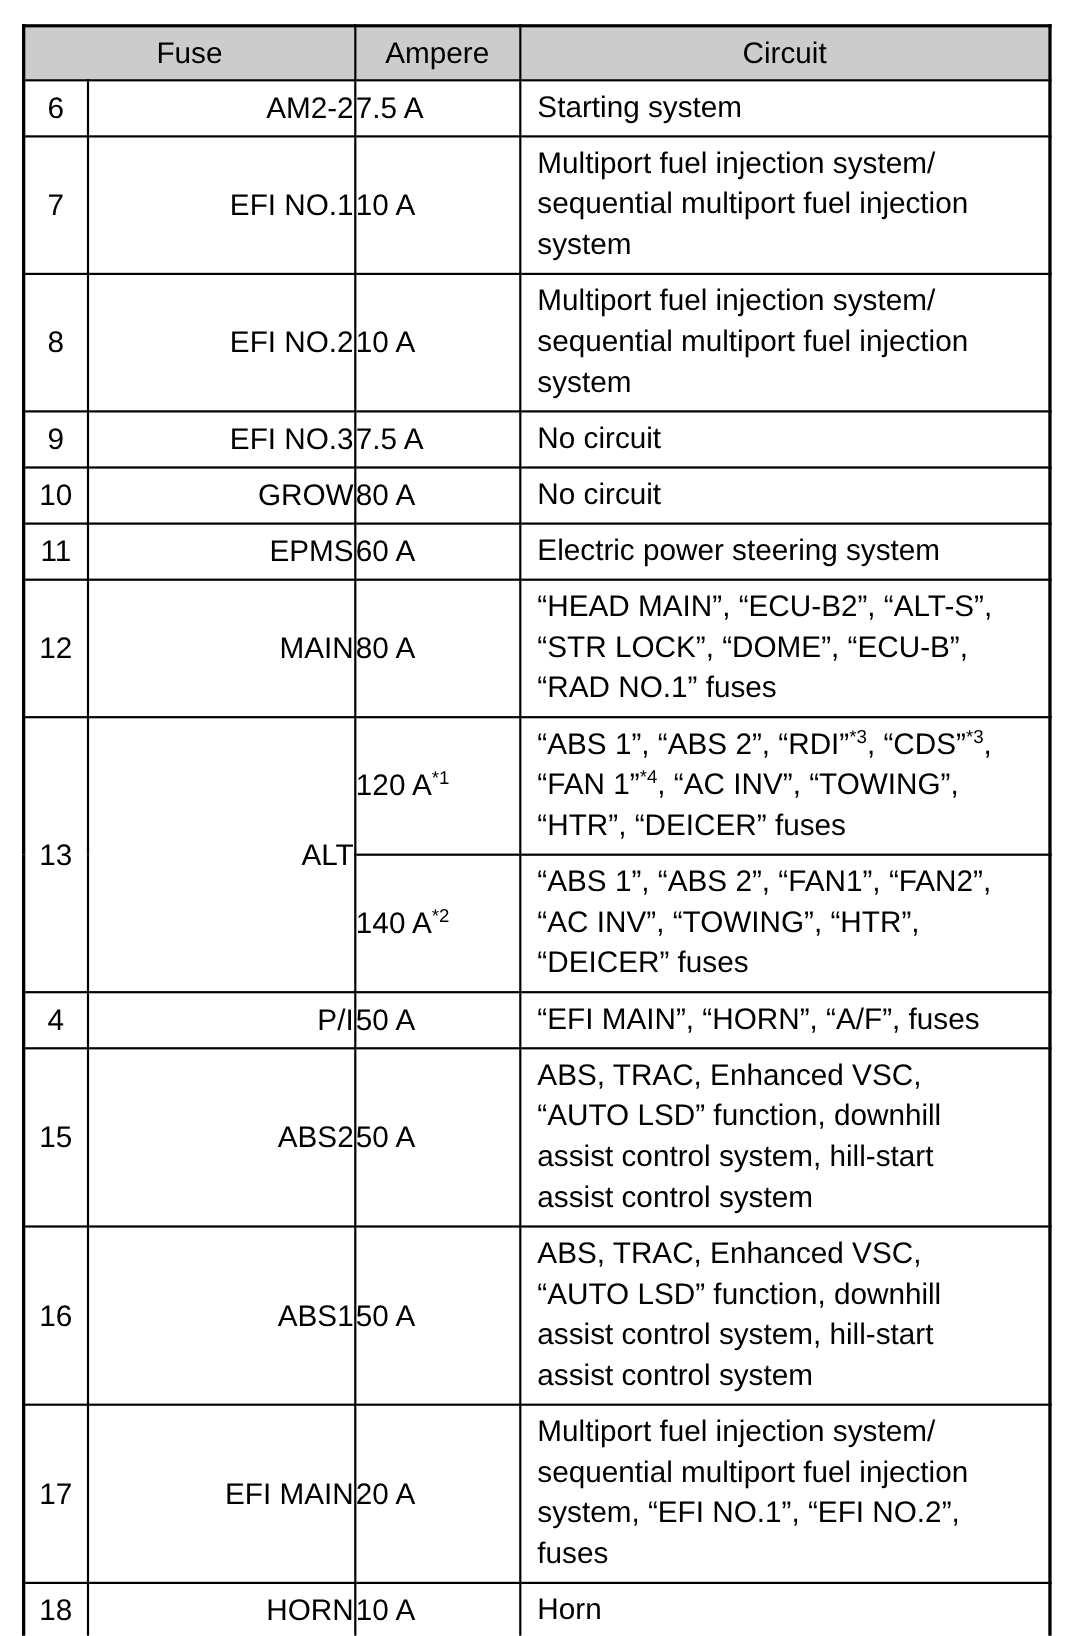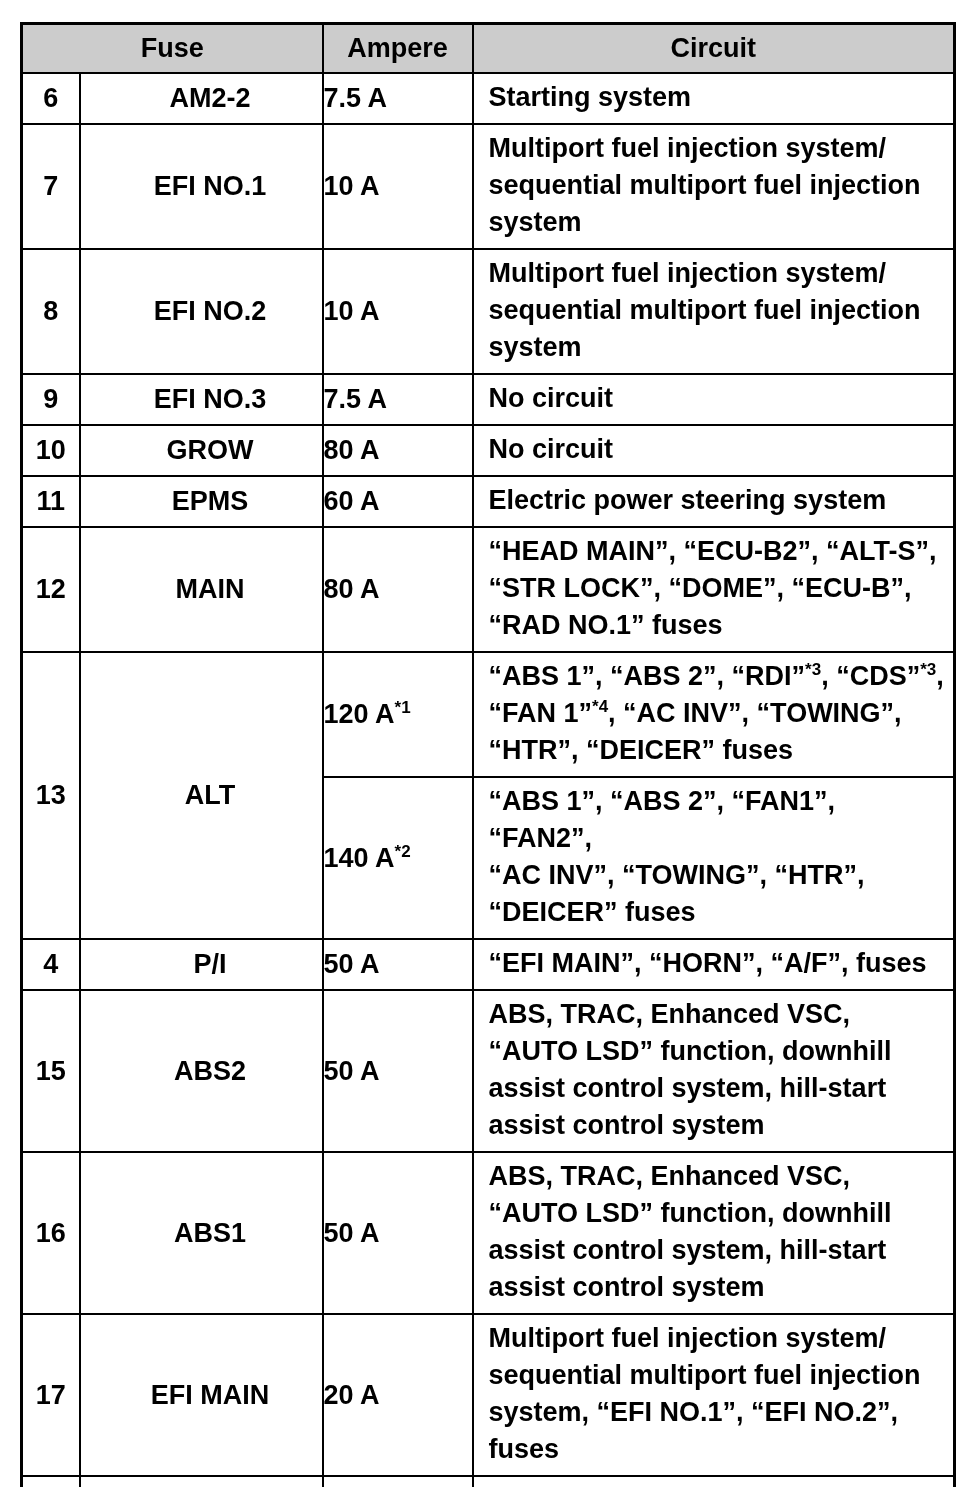--- a/index.html
+++ b/index.html
@@ -29,31 +29,31 @@
   }
   col.c-num     { width: 58px;  }
   col.c-name    { width: 243px; }
   col.c-amp     { width: 150px; }
   col.c-circuit { width: 482px; }
   th, td {
     border: 2px solid var(--border-color);
     font-size: 27px;
     line-height: 37px;
     vertical-align: middle;
-    font-weight: bold;
+    font-weight: normal;
     padding: 0;
     overflow: hidden;
   }
   th {
     background: var(--header-bg);
     height: 47px;
     text-align: center;
   }
   td.num  { text-align: center; }
-  td.name { text-align: center; padding-left: 18px; }
+  td.name { text-align: right; padding-left: 18px; }
   td.amp  { text-align: left; margin-top: 20px; }
   td.circuit {
     text-align: left;
     padding: 5px 8px 7px 15px;
     white-space: pre-line;
   }
   sup {
     font-size: 17px;
     line-height: 0;
     vertical-align: super;

